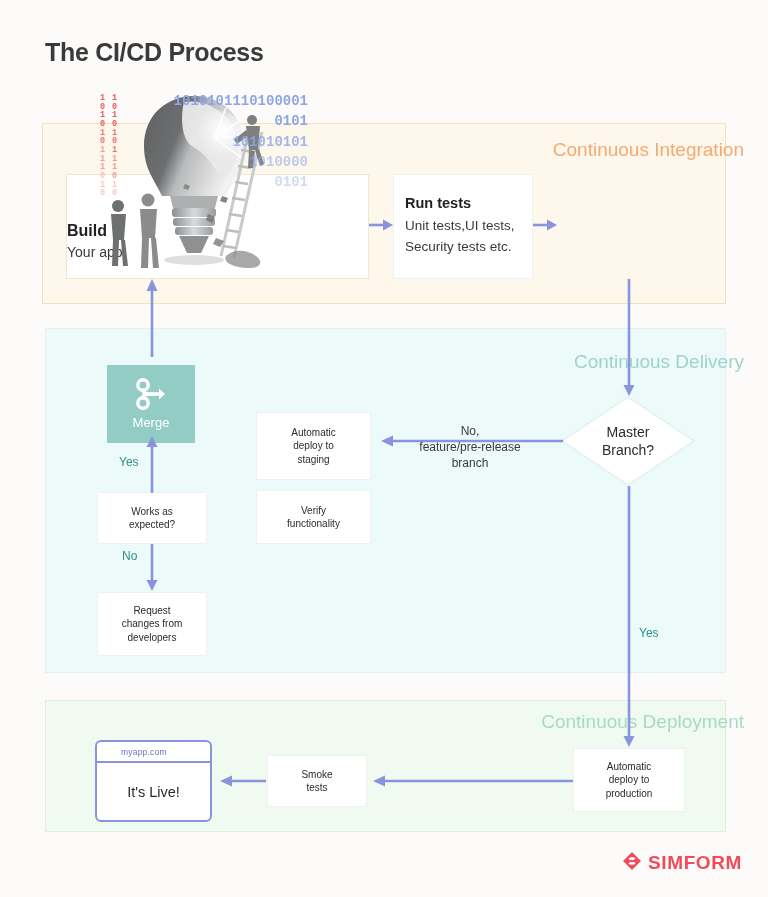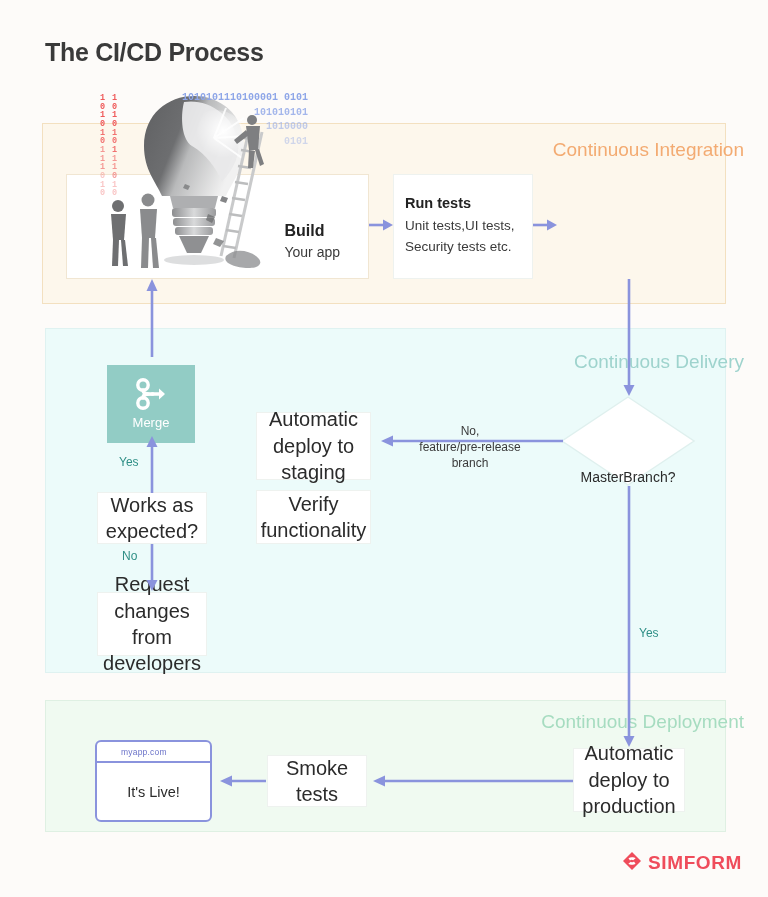--- a/index.html
+++ b/index.html
@@ -44,27 +44,27 @@
   
   .box{
     position:absolute;box-sizing:border-box;
     background:#ffffff;border:1px solid #eef2ef;
     display:flex;flex-direction:column;justify-content:center;
     color:#2f2f2f;
   }
   .box.center{align-items:center;text-align:center;}
   .box-h{font-size:14.5px;font-weight:bold;margin-bottom:5px;color:#222;}
   .box-sub{font-size:13.5px;line-height:1.55;color:#3a3a3a;}
-  .box-txt{font-size:20px;line-height:1.32;color:#2b2b2b;}
+  .box-txt{font-size:10px;line-height:1.32;color:#2b2b2b;}
 
   
   .box-build{
     left:66px;top:174px;width:303px;height:105px;
     border:1px solid #f1e6d2;background:#ffffff;
-    flex-direction:row;align-items:flex-end;justify-content:flex-end;
+    flex-direction:row;align-items:flex-end;justify-content:flex-start;
     padding:0 28px 14px 0;overflow:visible;
   }
   .build-label{text-align:left;}
   .build-label .box-h{font-size:16px;margin-bottom:2px;font-weight:bold;}
   .build-label .box-sub{font-size:14px;}
 
   .box-runtests{left:393px;top:174px;width:140px;height:105px;padding:10px 0 10px 11px;}
   .box-artifact{left:557px;top:174px;width:145px;height:105px;padding:10px 0 10px 11px;}
 
   
@@ -77,21 +77,21 @@
   .box-verify{left:256px;top:490px;width:115px;height:54px;}
   .box-works{left:97px;top:492px;width:110px;height:52px;}
   .box-request{left:97px;top:592px;width:110px;height:64px;}
 
   .diamond{
     position:absolute;left:561px;top:396px;width:134px;height:90px;
   }
   .diamond svg{display:block;}
   .diamond-text{
     position:absolute;left:0;top:0;width:134px;height:90px;
-    display:flex;flex-direction:row;align-items:flex-end;justify-content:center;
+    display:flex;flex-direction:column;align-items:center;justify-content:center;
     font-size:14px;line-height:1.3;color:#2b2b2b;text-align:center;
   }
 
   
   .browser{
     position:absolute;left:95px;top:740px;width:117px;height:82px;
     border:2px solid #8a93dd;border-radius:6px;background:#fff;box-sizing:border-box;
     display:flex;flex-direction:column;
   }
   .browser-bar{
@@ -119,21 +119,21 @@
   .illo{position:absolute;left:66px;top:88px;width:250px;height:192px;pointer-events:none;}
   .binary-red{
     position:absolute;left:34px;top:6px;
     font-family:"Liberation Mono", monospace;font-size:8.5px;font-weight:bold;
     color:#ef5a5a;line-height:1.02;letter-spacing:0;
     display:flex;gap:7px;
   }
   .binary-red span{display:block;}
   .binary-blue{
     position:absolute;left:82px;top:3px;
-    font-family:"Liberation Mono", monospace;font-size:10px;font-weight:bold;
+    font-family:"Liberation Mono", monospace;font-size:14px;font-weight:bold;
     color:#8ea6e8;line-height:1.45;text-align:right;width:160px;
   }
   .fade-r1{opacity:1}.fade-r2{opacity:.85}.fade-r3{opacity:.6}.fade-r4{opacity:.35}
   .fade-b2{opacity:.8}.fade-b3{opacity:.55}.fade-b4{opacity:.4}
 
   
   .logo{
     position:absolute;right:26px;top:851px;
     display:flex;align-items:center;gap:6px;
   }

